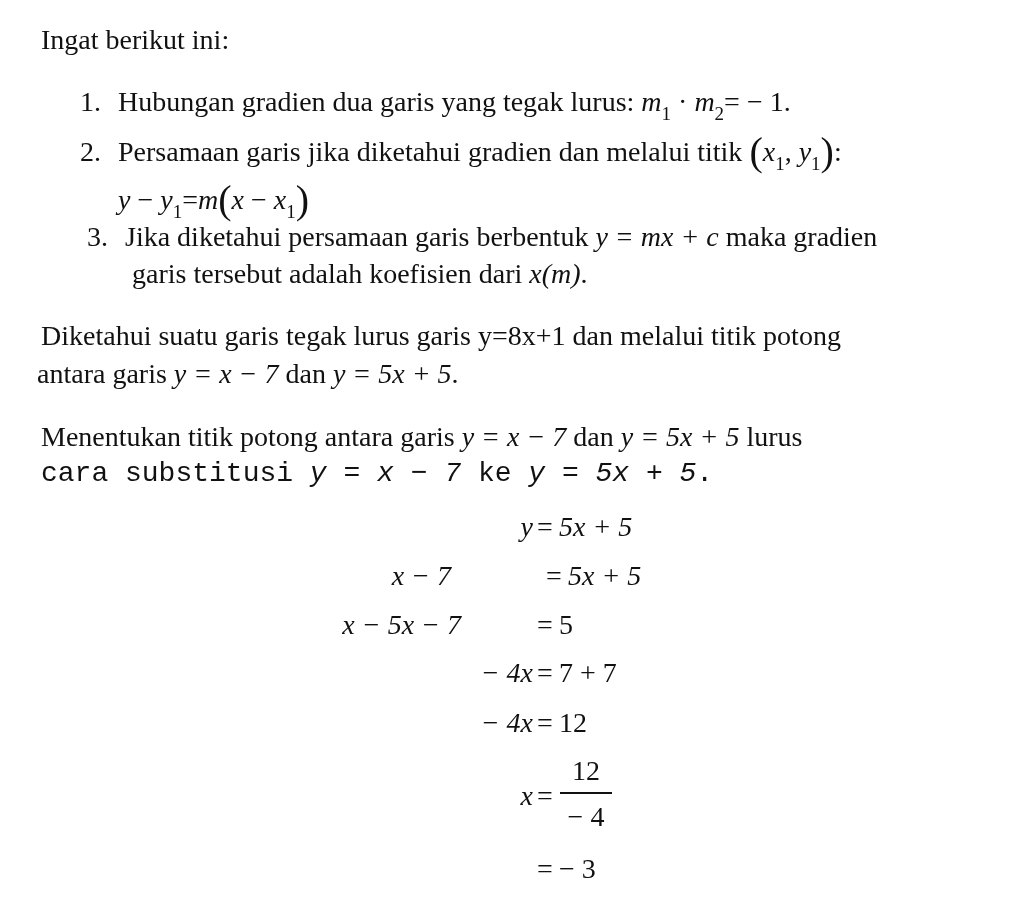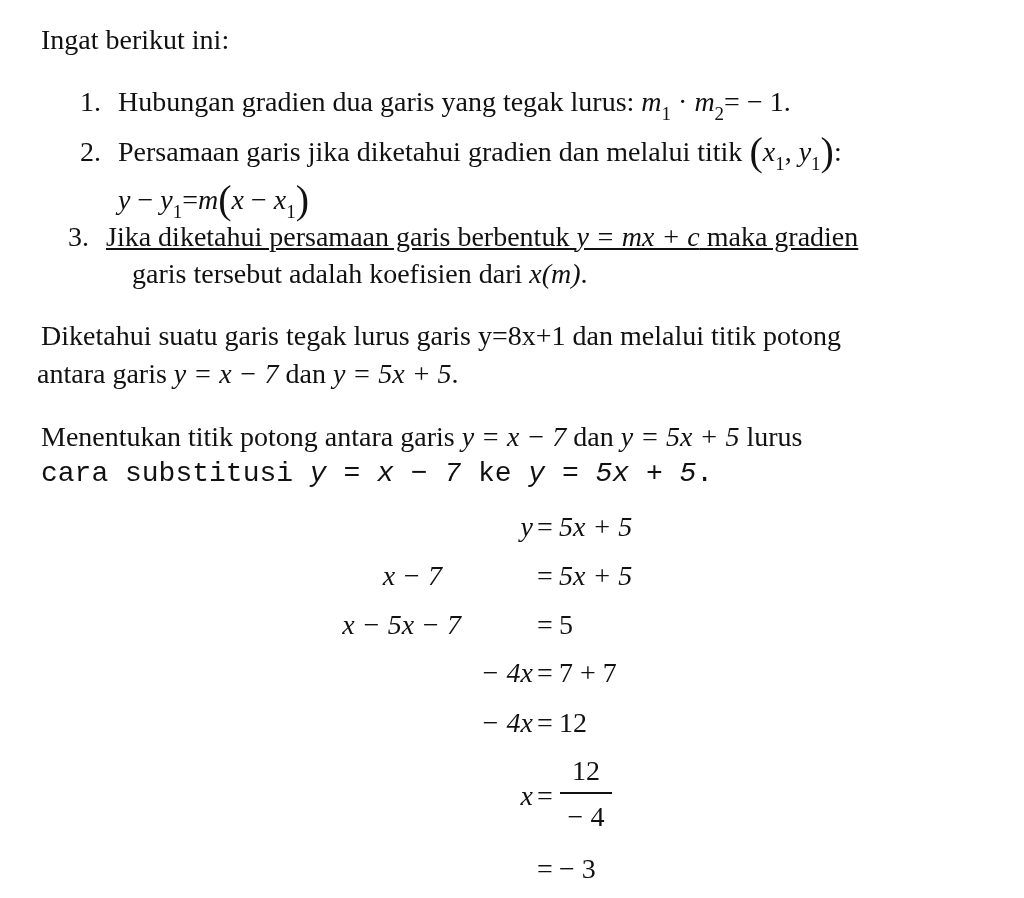--- a/index.html
+++ b/index.html
@@ -33,21 +33,21 @@
     <span class="num">1.</span><span>Hubungan gradien dua garis yang tegak lurus: </span><span class="m">m</span><span class="sub">1</span><span> · </span><span class="m">m</span><span class="sub">2</span><span>= − 1.</span>
   </div>
 
   <div class="line" style="left:80px; top:128px;">
     <span class="num">2.</span><span>Persamaan garis jika diketahui gradien dan melalui titik </span><span class="paren">(</span><span class="m">x</span><span class="sub">1</span><span>, </span><span class="m">y</span><span class="sub">1</span><span class="paren">)</span><span>:</span>
   </div>
   <div class="line" style="left:118px; top:176px;">
     <span class="m">y</span><span> − </span><span class="m">y</span><span class="sub">1</span><span>=</span><span class="m">m</span><span class="paren">(</span><span class="m">x</span><span> − </span><span class="m">x</span><span class="sub">1</span><span class="paren">)</span>
   </div>
 
-  <div class="line" style="left:68px; top:223px;text-decoration:underline;">
+  <div class="line" style="left:87px; top:223px;">
     <span class="num">3.</span><span>Jika diketahui persamaan garis berbentuk </span><span class="m">y = mx + c</span><span> maka gradien</span>
   </div>
   <div class="line" style="left:132px; top:260px;">
     <span>garis tersebut adalah koefisien dari </span><span class="m">x(m)</span><span>.</span>
   </div>
 
   <div class="line" style="left:41px; top:322px;">Diketahui suatu garis tegak lurus garis y=8x+1 dan melalui titik potong</div>
   <div class="line" style="left:37px; top:360px;">
     <span>antara garis </span><span class="m">y = x − 7</span><span> dan </span><span class="m">y = 5x + 5</span><span>.</span>
   </div>
@@ -58,21 +58,21 @@
   <div class="line" style="left:41px; top:460px;font-family:Liberation Mono, monospace;">
     <span>cara substitusi </span><span class="m">y = x − 7</span><span> ke </span><span class="m">y = 5x + 5</span><span>.</span>
   </div>
 
   <div>
     <div class="eq-row" style="top:509px; left:0; width:1024px;">
       <span class="lhs m">y</span>
         <span class="rel">=</span>
         <span class="rhs m">5x + 5</span>
     </div>
-    <div class="eq-row" style="top:558px; left:0; width:933px;">
+    <div class="eq-row" style="top:558px; left:9px; width:933px;">
       <span class="lhs m">x − 7</span>
         <span class="rel">=</span>
         <span class="rhs m">5x + 5</span>
     </div>
     <div class="eq-row" style="top:607px; left:0; width:952px;">
       <span class="lhs m">x − 5x − 7</span>
         <span class="rel">=</span>
         <span class="rhs">5</span>
     </div>
     <div class="eq-row" style="top:655px; left:0; width:1024px;">

